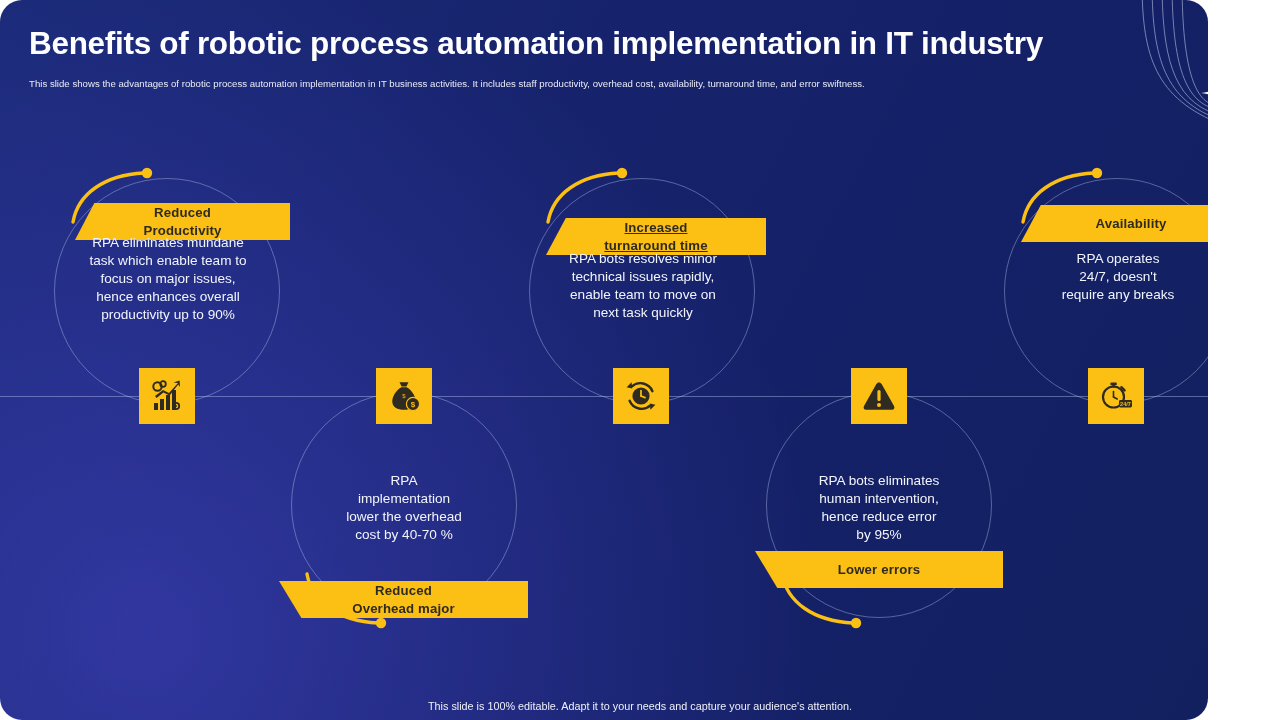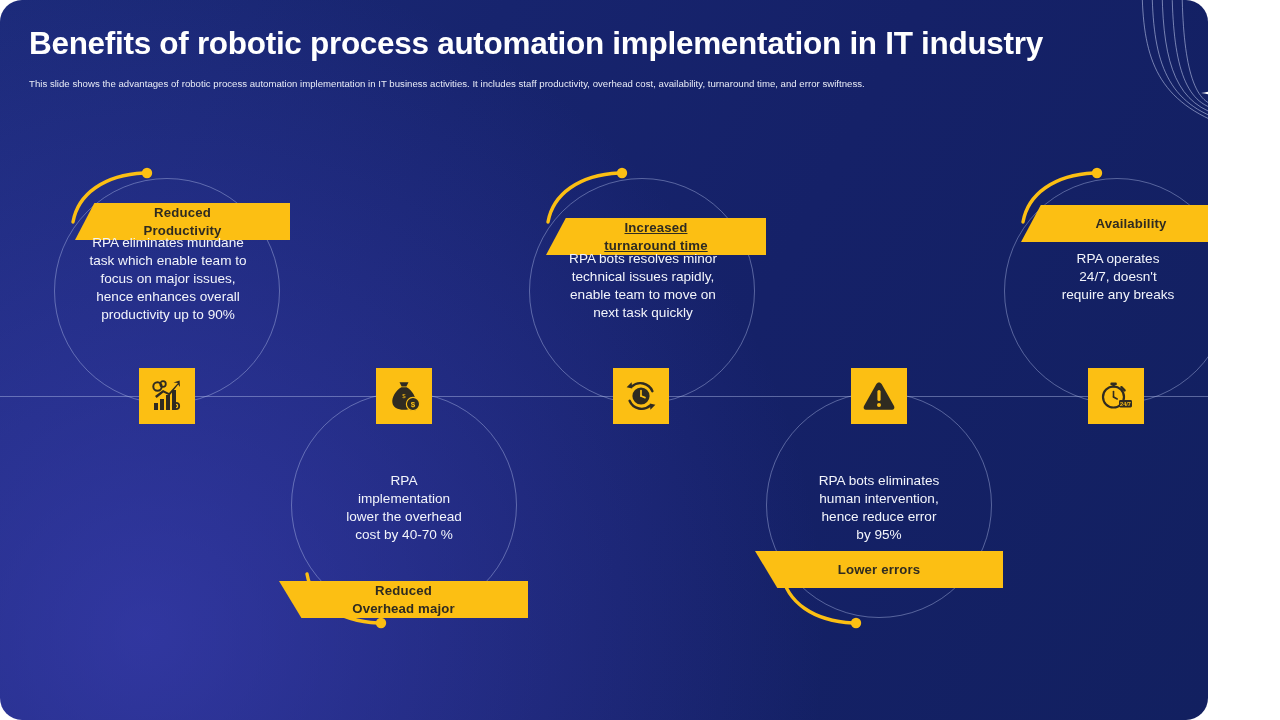--- a/index.html
+++ b/index.html
@@ -296,14 +296,15 @@
         <g stroke="#2f2b21" stroke-width="1.6" stroke-linecap="round">
           <line x1="15.5" y1="19" x2="15.5" y2="13.6"></line>
           <line x1="15.5" y1="19" x2="19.2" y2="21"></line>
         </g>
         <rect x="21" y="22" width="13" height="7.4" rx="1.4" fill="#2f2b21"></rect>
         <text x="27.5" y="27.6" font-family="Liberation Sans, sans-serif" font-size="5.6" font-weight="bold" fill="#fcbf13" text-anchor="middle">24/7</text>
       </svg>
     </div>
   </div>
 
+  <div class="footer">This slide is 100% editable. Adapt it to your needs and capture your audience's attention.</div>
 
 </div>
 
 </body></html>

